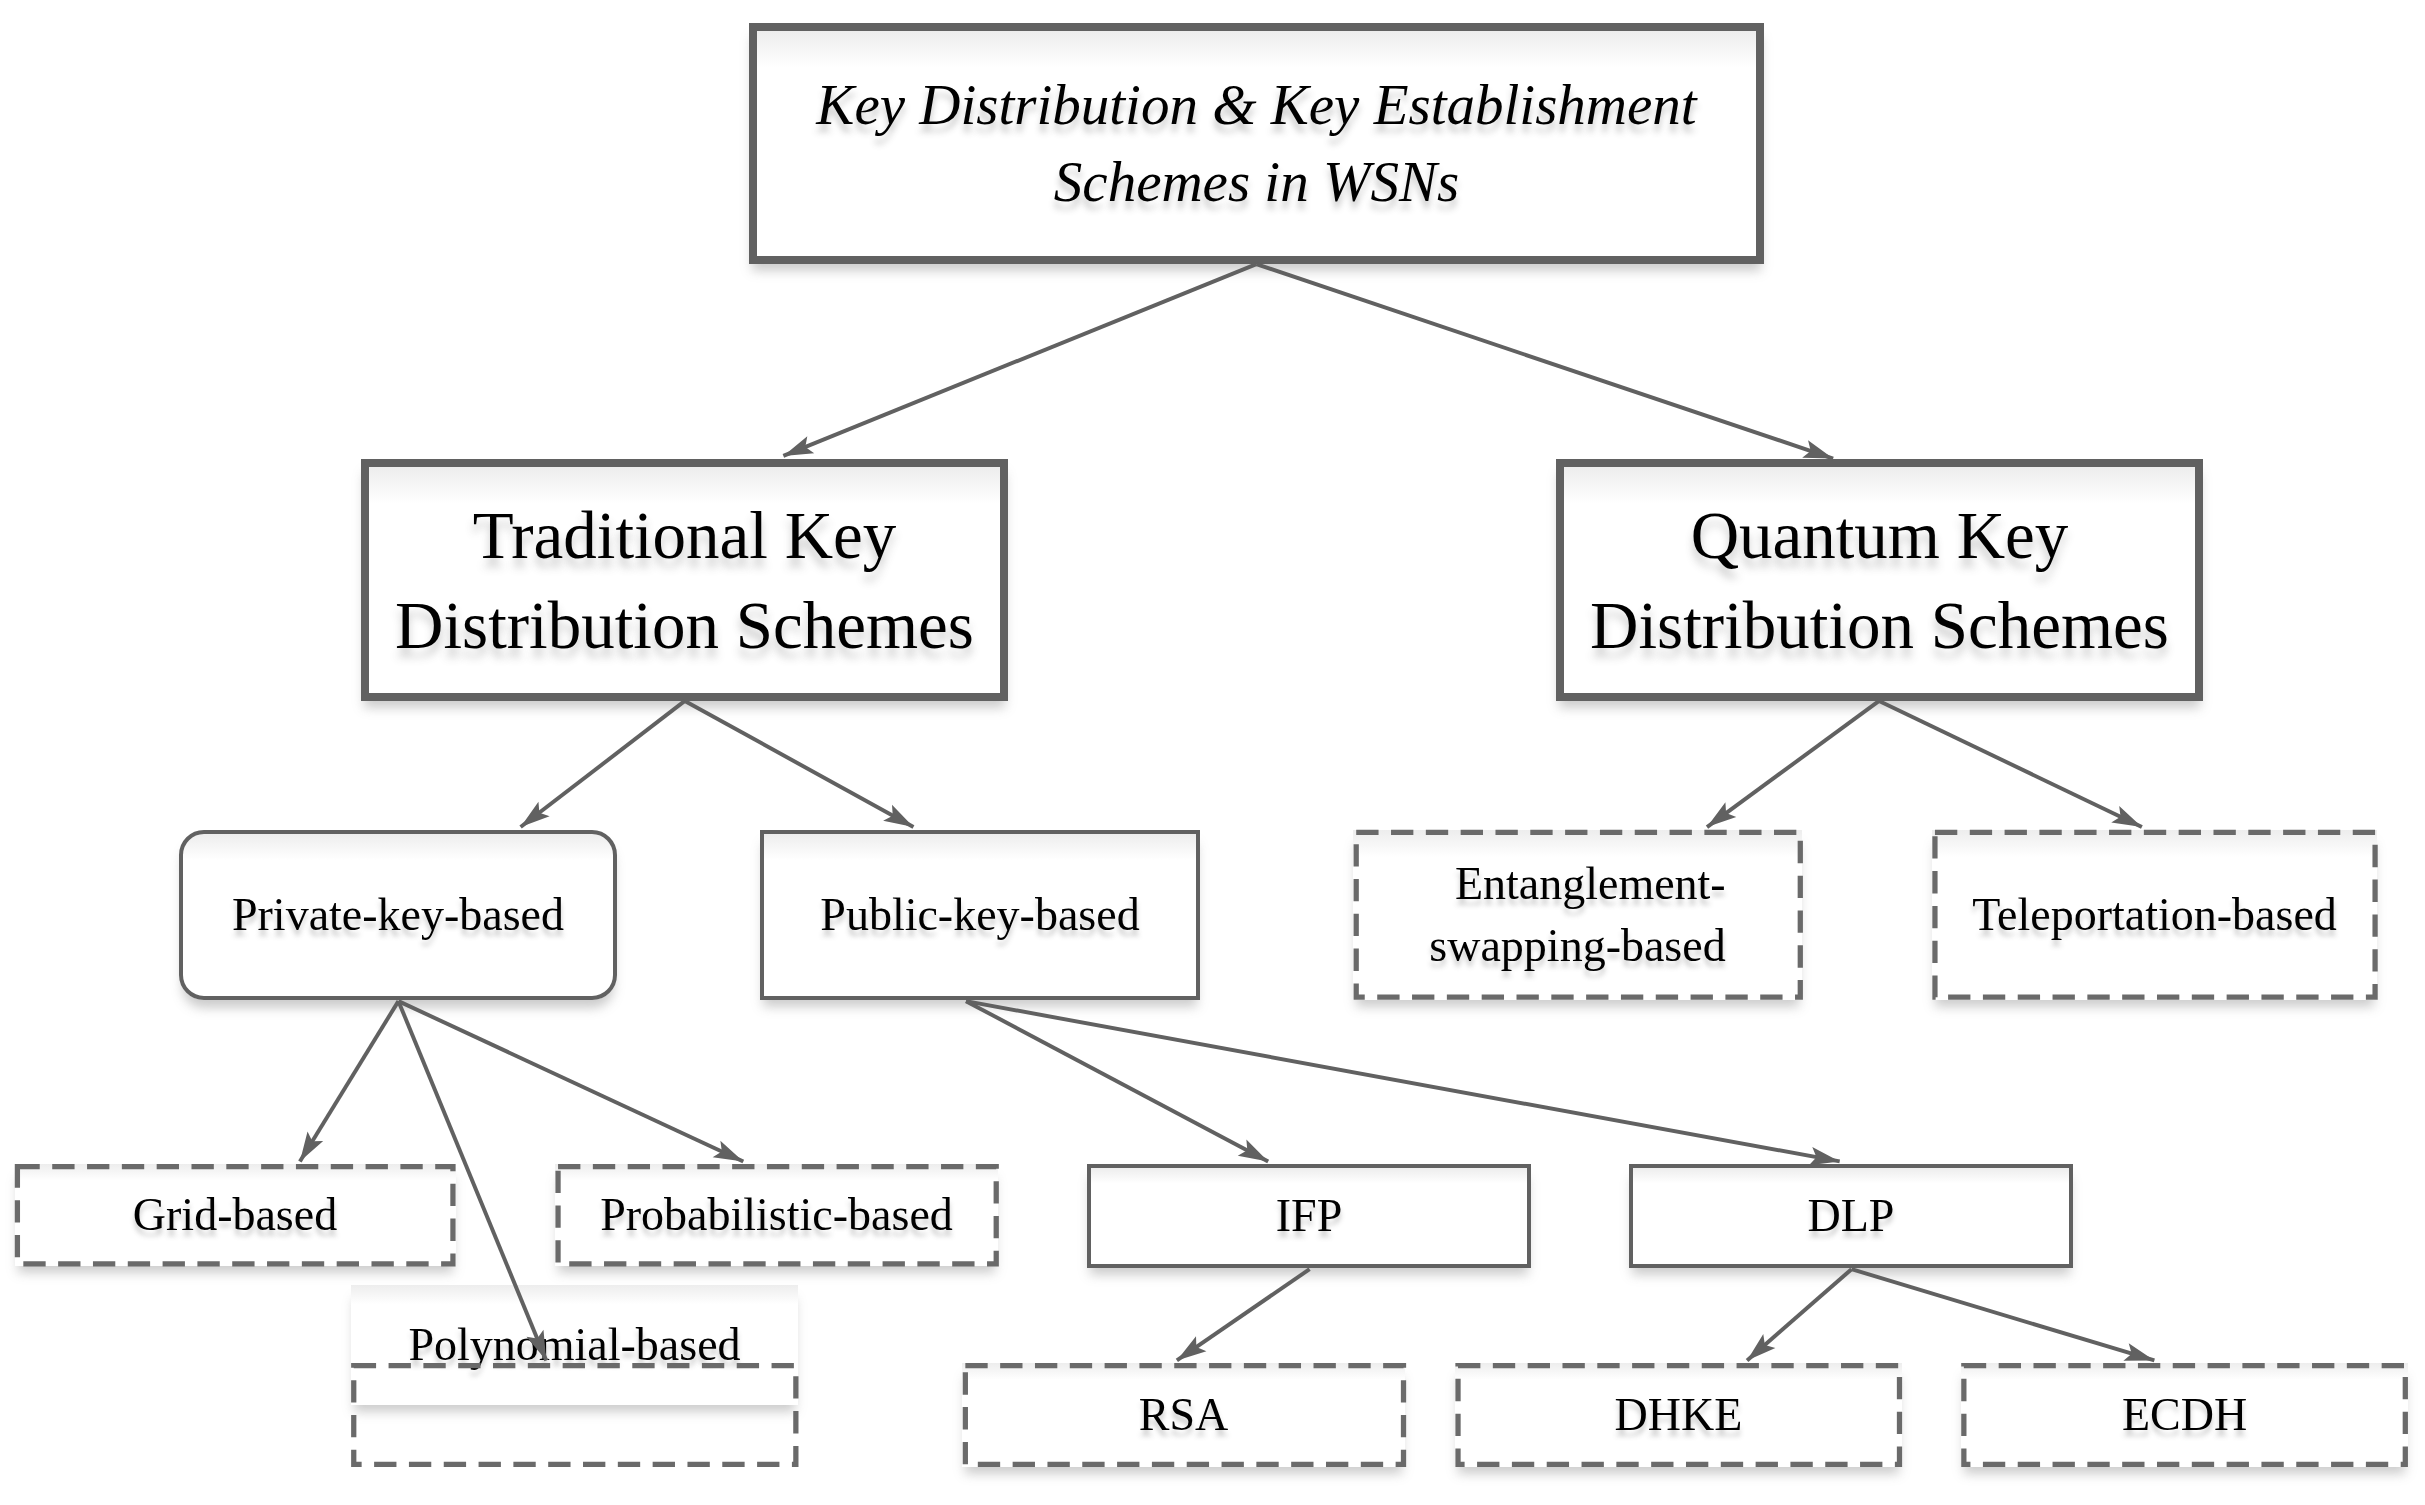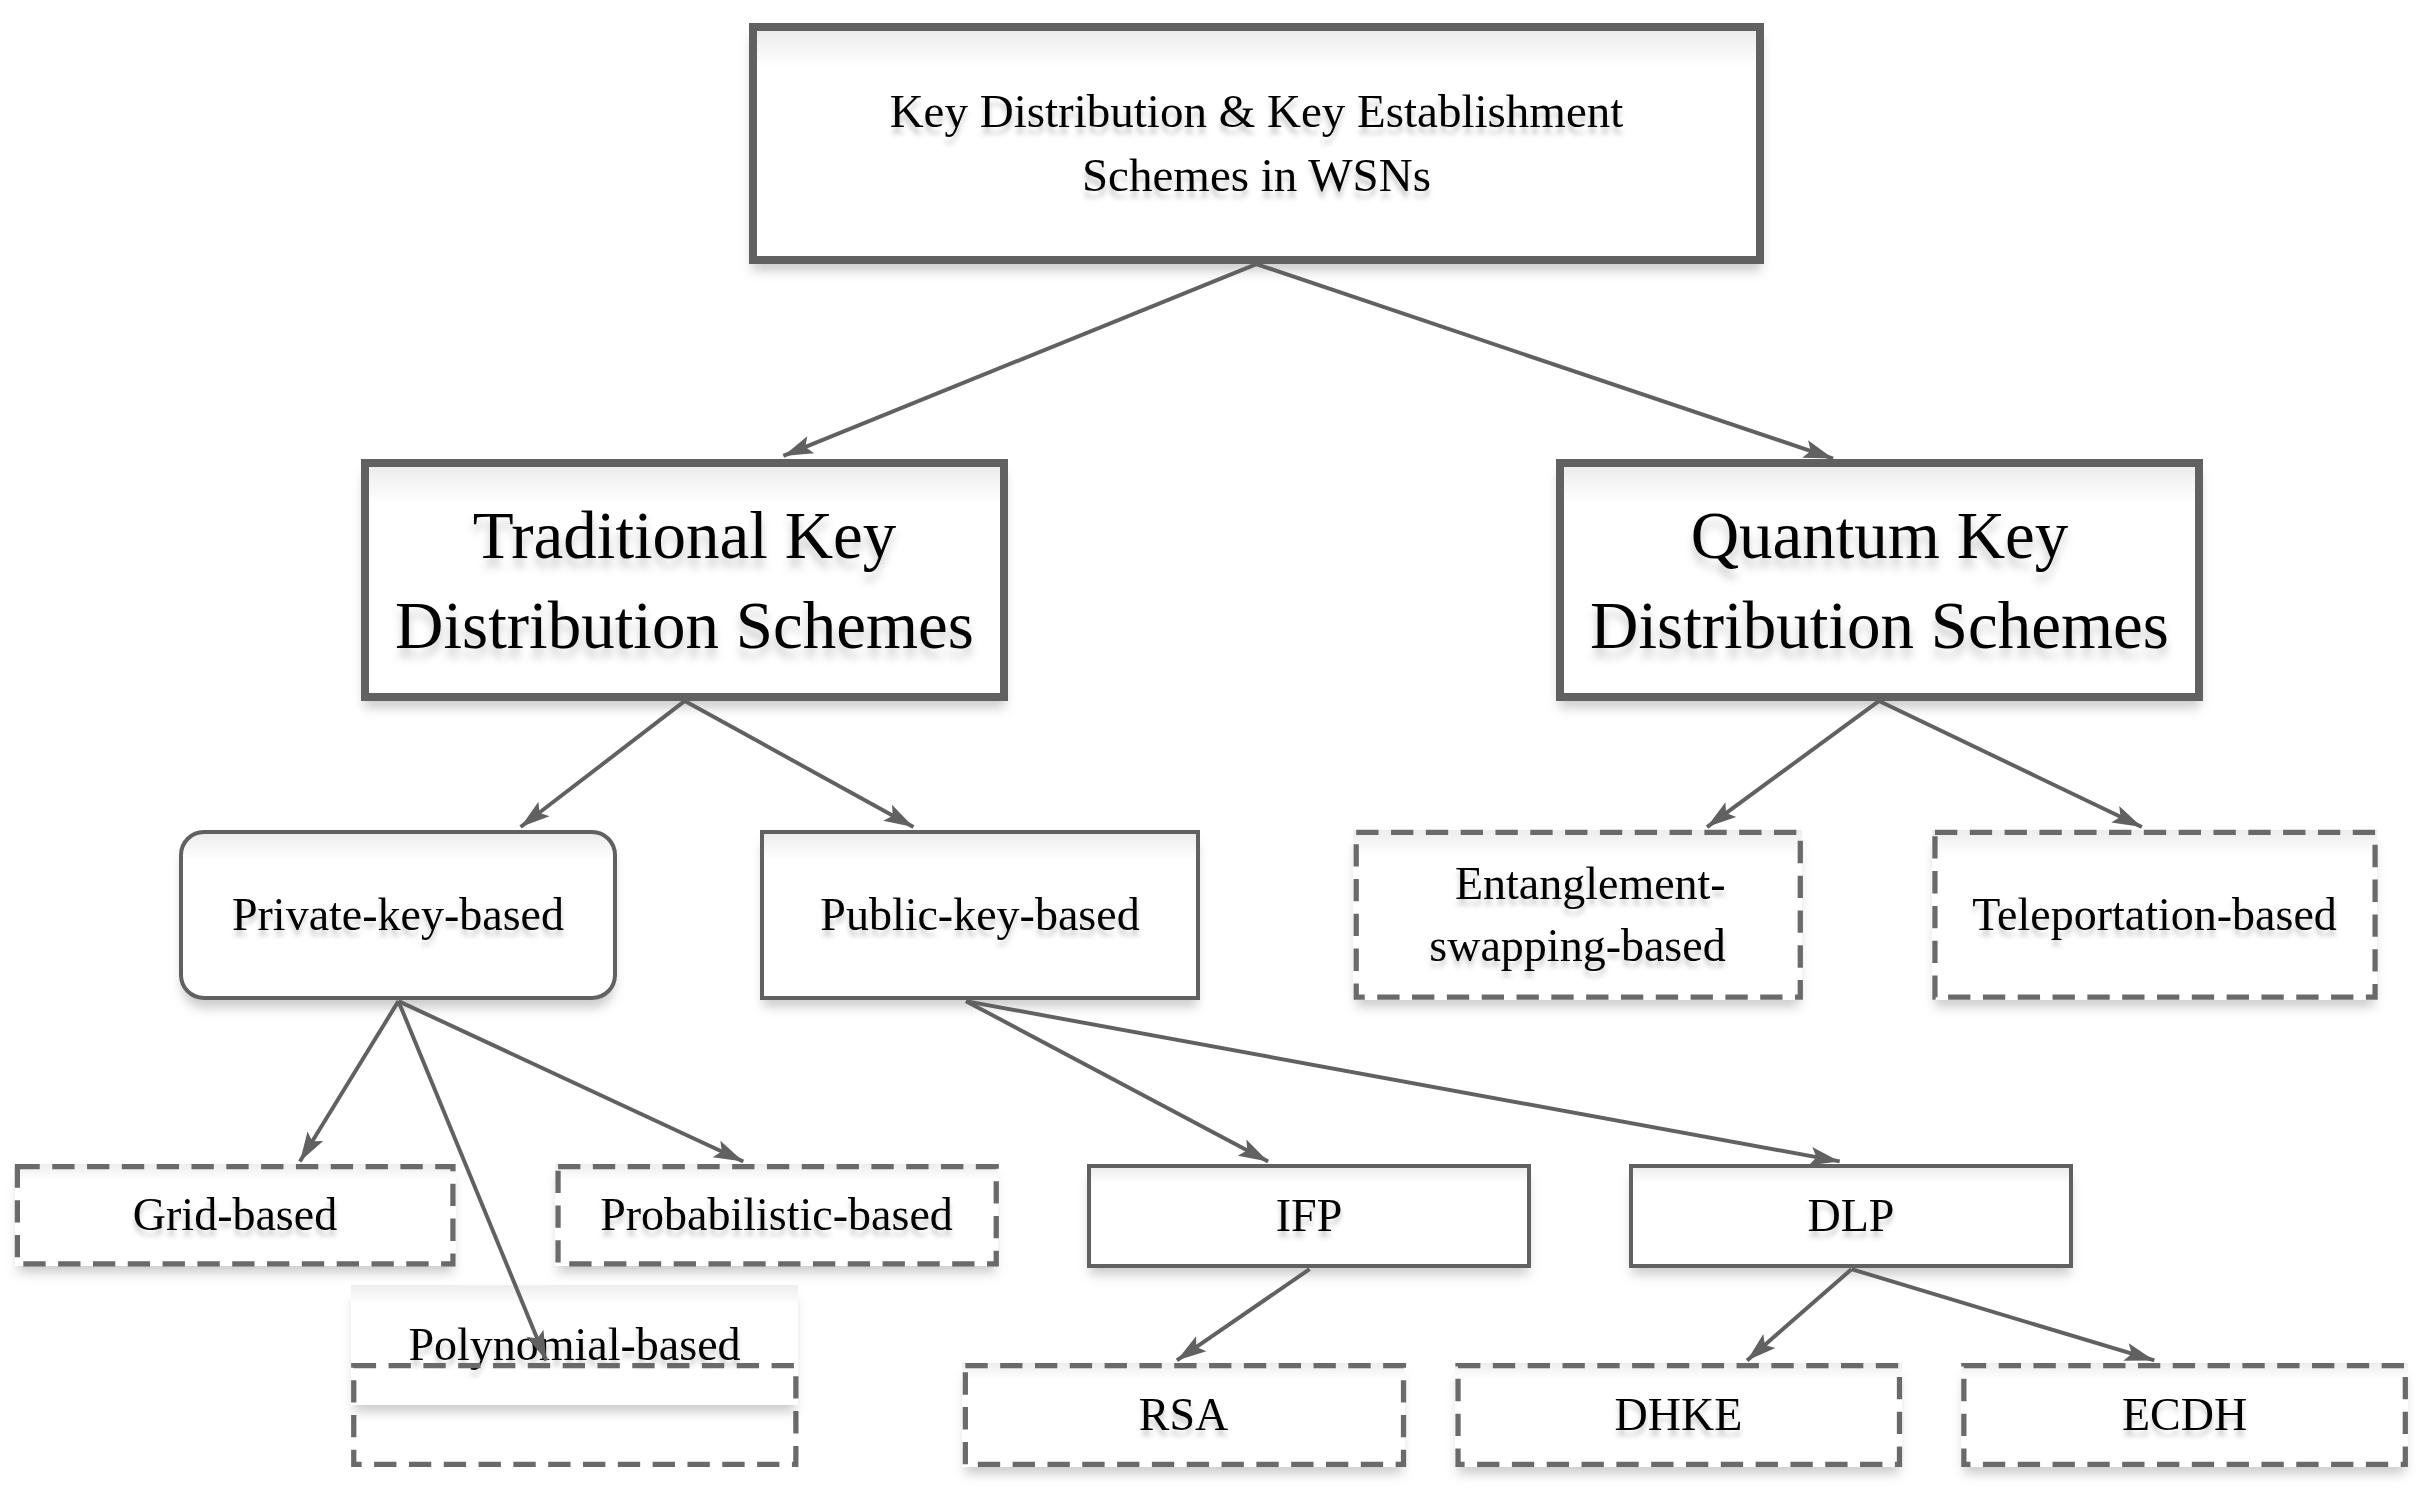--- a/index.html
+++ b/index.html
@@ -27,21 +27,21 @@
     box-sizing: border-box;
     background: linear-gradient(180deg, #ededed 0%, #ffffff 16%);
     box-shadow: 0 10.5px 10.5px -3.3px rgba(120,120,120,0.38);
     line-height: 1.35;
     text-shadow: 0 0.14em 0.12em rgba(70,70,70,0.28);
   }
   .node .ln { display: block; white-space: nowrap; }
   .solid-thick { border: 8px solid #616161; }
   .solid-thin  { border: 4.6px solid #616161; }
   .dashed      { border: none; } 
-  .fs-root  { font-size: 47px; }
+  .fs-root  { font-size: 57px; font-style: italic; }
   .fs-l2    { font-size: 67px; }
   .fs-l3    { font-size: 46px; }
   #links {
     position: absolute;
     left: 0; top: 0;
     width: 2426px;
     height: 1505px;
     pointer-events: none;
   }
 </style>

